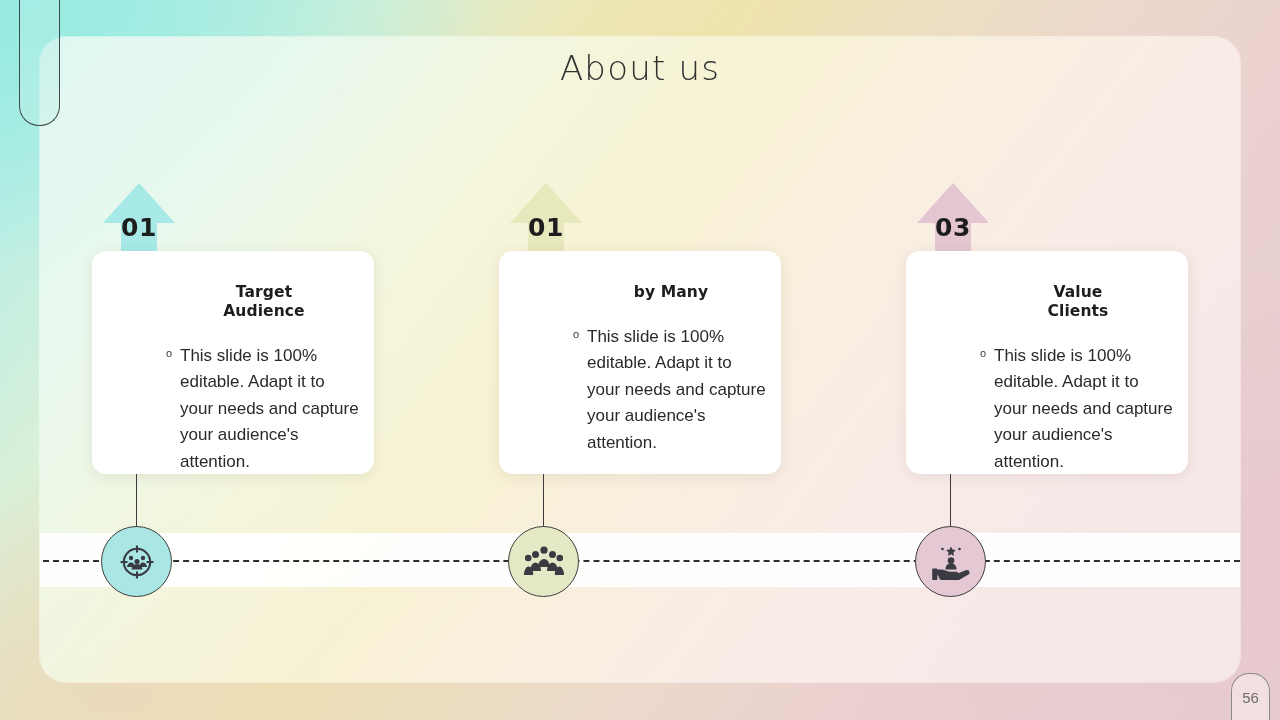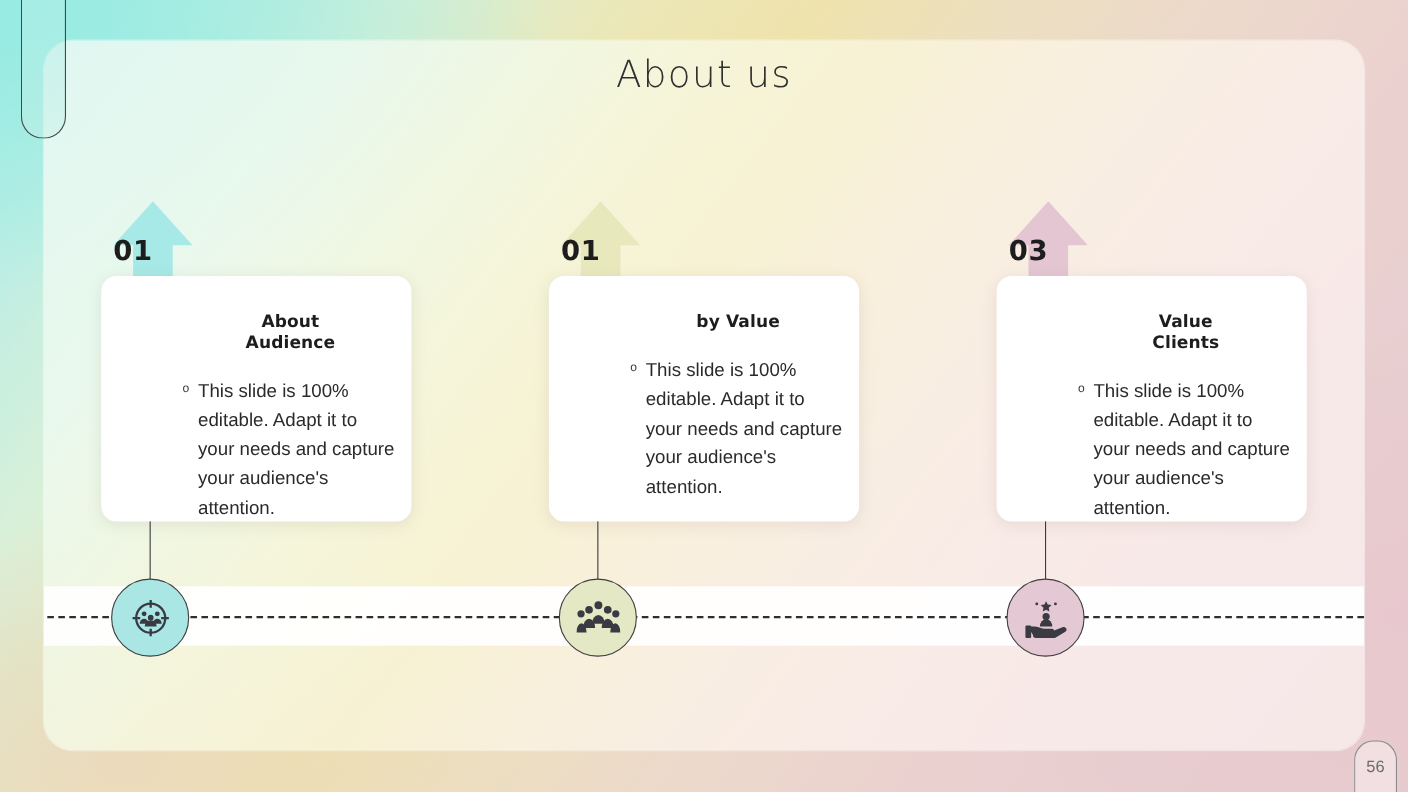--- a/index.html
+++ b/index.html
@@ -182,21 +182,21 @@
     top: 183px;
     width: 72px;
     height: 262px;
   }
   .arrow-wrap svg { display: block; }
   .arrow-num {
     position: absolute;
     left: 0;
     top: 30px;
     width: 72px;
-    text-align: left;
+    text-align: center;
     font-family: "DejaVu Sans", sans-serif;
     font-size: 25px;
     font-weight: bold;
     color: #1d1d1d;
     letter-spacing: 0.5px;
   }
 
   
   .connector {
     position: absolute;
@@ -267,21 +267,21 @@
     <div class="arrow-wrap">
       <svg width="72" height="262" viewBox="0 0 72 262">
         <path d="M36 0 L72 40 L54 40 L54 238 A18 18 0 0 1 18 238 L18 40 L0 40 Z" fill="#a6e9e6"></path>
       </svg>
       <div class="arrow-num">01</div>
     </div>
 
     <div class="card">
       <div class="card-inner">
         <div class="card-title">
-          <span class="ln">About</span>
+          <span class="ln">Target</span>
           <span class="ln">Audience</span>
         </div>
         <div class="bullet-row">
           <div class="bullet-mark">o</div>
           <div class="bullet-text">This slide is 100% editable. Adapt it to your needs and capture your audience's attention.</div>
         </div>
       </div>
     </div>
 
     <div class="connector"></div>
@@ -308,21 +308,21 @@
     <div class="arrow-wrap">
       <svg width="72" height="262" viewBox="0 0 72 262">
         <path d="M36 0 L72 40 L54 40 L54 238 A18 18 0 0 1 18 238 L18 40 L0 40 Z" fill="#e8e8bd"></path>
       </svg>
       <div class="arrow-num">01</div>
     </div>
 
     <div class="card">
       <div class="card-inner">
         <div class="card-title">
-          <span class="ln">by Value</span>
+          <span class="ln">by Many</span>
         </div>
         <div class="bullet-row">
           <div class="bullet-mark">o</div>
           <div class="bullet-text">This slide is 100% editable. Adapt it to your needs and capture your audience's attention.</div>
         </div>
       </div>
     </div>
 
     <div class="connector"></div>
 

